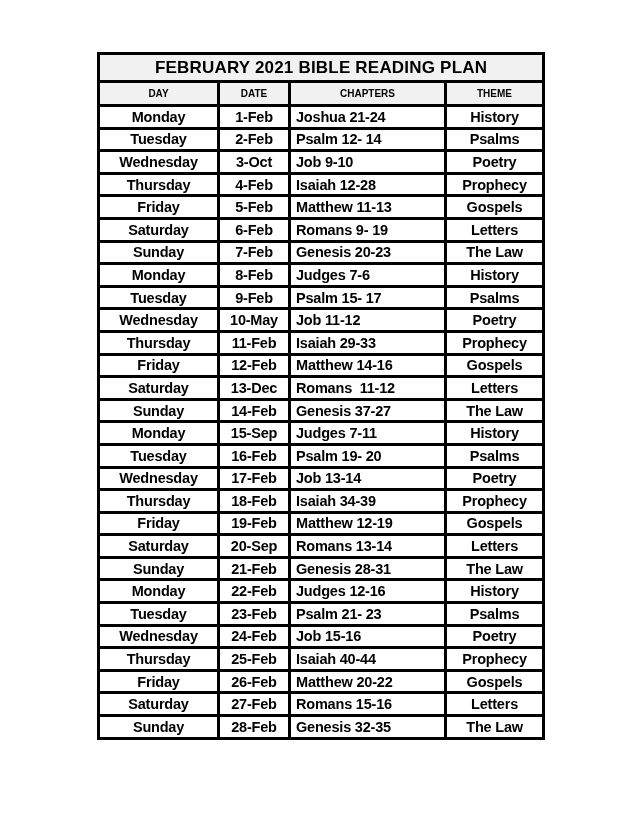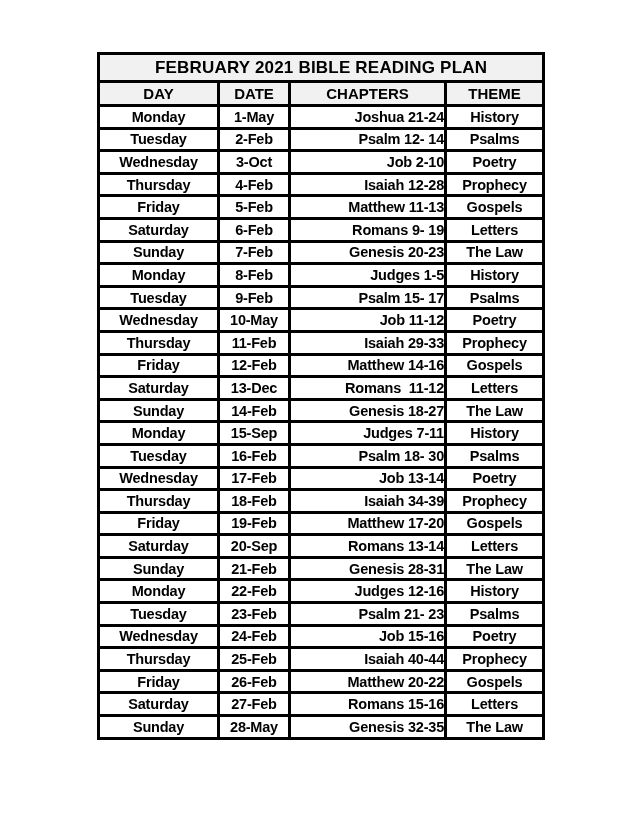--- a/index.html
+++ b/index.html
@@ -37,33 +37,33 @@
     text-align: center;
     vertical-align: middle;
     font-size: 17px;
     letter-spacing: 0.2px;
     background: #f1f1f1;
   }
   td.header-cell {
     height: 21px;
     text-align: center;
     vertical-align: middle;
-    font-size: 15px;
+    font-size: 10px;
     background: #f1f1f1;
   }
   td.data-cell {
     height: 19.6px;
     text-align: center;
     vertical-align: middle;
     font-size: 14.5px;
     background: #ffffff;
     letter-spacing: -0.2px;
   }
   td.data-cell.c-chapters {
-    text-align: right;
+    text-align: left;
     padding-left: 5px;
     white-space: pre;
     margin-top: 24px;
   }
 </style>
 </head>
 <body>
 
 <div class="page">
   <table class="plan">
@@ -79,34 +79,34 @@
       </tr>
       <tr id="header-row">
           <td class="header-cell">DAY</td>
           <td class="header-cell">DATE</td>
           <td class="header-cell">CHAPTERS</td>
           <td class="header-cell">THEME</td>
         </tr>
 
     <tr>
           <td class="data-cell c-day">Monday</td>
-          <td class="data-cell c-date">1-May</td>
+          <td class="data-cell c-date">1-Feb</td>
           <td class="data-cell c-chapters">Joshua 21-24</td>
           <td class="data-cell c-theme">History</td>
         </tr>
         <tr>
           <td class="data-cell c-day">Tuesday</td>
           <td class="data-cell c-date">2-Feb</td>
           <td class="data-cell c-chapters">Psalm 12- 14</td>
           <td class="data-cell c-theme">Psalms</td>
         </tr>
         <tr>
           <td class="data-cell c-day">Wednesday</td>
           <td class="data-cell c-date">3-Oct</td>
-          <td class="data-cell c-chapters">Job 2-10</td>
+          <td class="data-cell c-chapters">Job 9-10</td>
           <td class="data-cell c-theme">Poetry</td>
         </tr>
         <tr>
           <td class="data-cell c-day">Thursday</td>
           <td class="data-cell c-date">4-Feb</td>
           <td class="data-cell c-chapters">Isaiah 12-28</td>
           <td class="data-cell c-theme">Prophecy</td>
         </tr>
         <tr>
           <td class="data-cell c-day">Friday</td>
@@ -122,21 +122,21 @@
         </tr>
         <tr>
           <td class="data-cell c-day">Sunday</td>
           <td class="data-cell c-date">7-Feb</td>
           <td class="data-cell c-chapters">Genesis 20-23</td>
           <td class="data-cell c-theme">The Law</td>
         </tr>
         <tr>
           <td class="data-cell c-day">Monday</td>
           <td class="data-cell c-date">8-Feb</td>
-          <td class="data-cell c-chapters">Judges 1-5</td>
+          <td class="data-cell c-chapters">Judges 7-6</td>
           <td class="data-cell c-theme">History</td>
         </tr>
         <tr>
           <td class="data-cell c-day">Tuesday</td>
           <td class="data-cell c-date">9-Feb</td>
           <td class="data-cell c-chapters">Psalm 15- 17</td>
           <td class="data-cell c-theme">Psalms</td>
         </tr>
         <tr>
           <td class="data-cell c-day">Wednesday</td>
@@ -158,51 +158,51 @@
         </tr>
         <tr>
           <td class="data-cell c-day">Saturday</td>
           <td class="data-cell c-date">13-Dec</td>
           <td class="data-cell c-chapters">Romans  11-12</td>
           <td class="data-cell c-theme">Letters</td>
         </tr>
         <tr>
           <td class="data-cell c-day">Sunday</td>
           <td class="data-cell c-date">14-Feb</td>
-          <td class="data-cell c-chapters">Genesis 18-27</td>
+          <td class="data-cell c-chapters">Genesis 37-27</td>
           <td class="data-cell c-theme">The Law</td>
         </tr>
         <tr>
           <td class="data-cell c-day">Monday</td>
           <td class="data-cell c-date">15-Sep</td>
           <td class="data-cell c-chapters">Judges 7-11</td>
           <td class="data-cell c-theme">History</td>
         </tr>
         <tr>
           <td class="data-cell c-day">Tuesday</td>
           <td class="data-cell c-date">16-Feb</td>
-          <td class="data-cell c-chapters">Psalm 18- 30</td>
+          <td class="data-cell c-chapters">Psalm 19- 20</td>
           <td class="data-cell c-theme">Psalms</td>
         </tr>
         <tr>
           <td class="data-cell c-day">Wednesday</td>
           <td class="data-cell c-date">17-Feb</td>
           <td class="data-cell c-chapters">Job 13-14</td>
           <td class="data-cell c-theme">Poetry</td>
         </tr>
         <tr>
           <td class="data-cell c-day">Thursday</td>
           <td class="data-cell c-date">18-Feb</td>
           <td class="data-cell c-chapters">Isaiah 34-39</td>
           <td class="data-cell c-theme">Prophecy</td>
         </tr>
         <tr>
           <td class="data-cell c-day">Friday</td>
           <td class="data-cell c-date">19-Feb</td>
-          <td class="data-cell c-chapters">Matthew 17-20</td>
+          <td class="data-cell c-chapters">Matthew 12-19</td>
           <td class="data-cell c-theme">Gospels</td>
         </tr>
         <tr>
           <td class="data-cell c-day">Saturday</td>
           <td class="data-cell c-date">20-Sep</td>
           <td class="data-cell c-chapters">Romans 13-14</td>
           <td class="data-cell c-theme">Letters</td>
         </tr>
         <tr>
           <td class="data-cell c-day">Sunday</td>
@@ -241,19 +241,19 @@
           <td class="data-cell c-theme">Gospels</td>
         </tr>
         <tr>
           <td class="data-cell c-day">Saturday</td>
           <td class="data-cell c-date">27-Feb</td>
           <td class="data-cell c-chapters">Romans 15-16</td>
           <td class="data-cell c-theme">Letters</td>
         </tr>
         <tr>
           <td class="data-cell c-day">Sunday</td>
-          <td class="data-cell c-date">28-May</td>
+          <td class="data-cell c-date">28-Feb</td>
           <td class="data-cell c-chapters">Genesis 32-35</td>
           <td class="data-cell c-theme">The Law</td>
         </tr>
       </tbody>
   </table>
 </div>
 
 </body></html>

